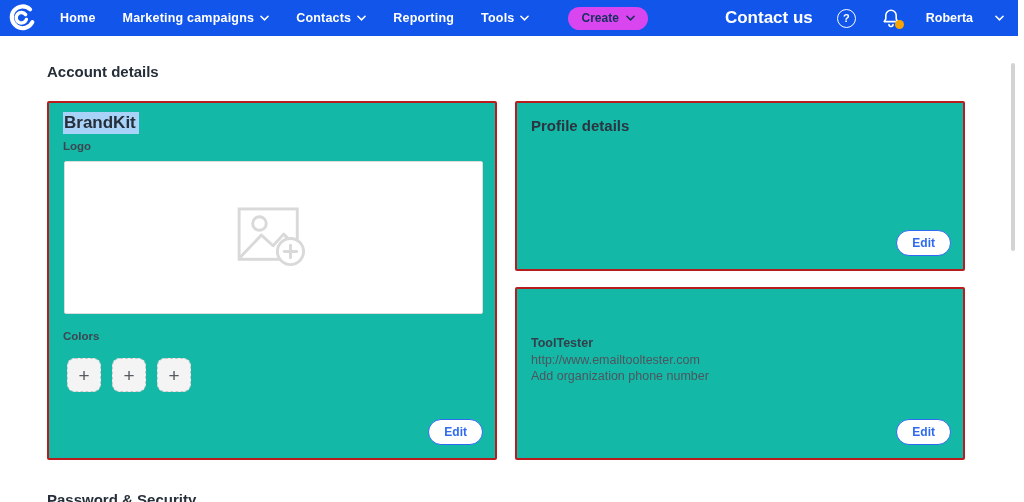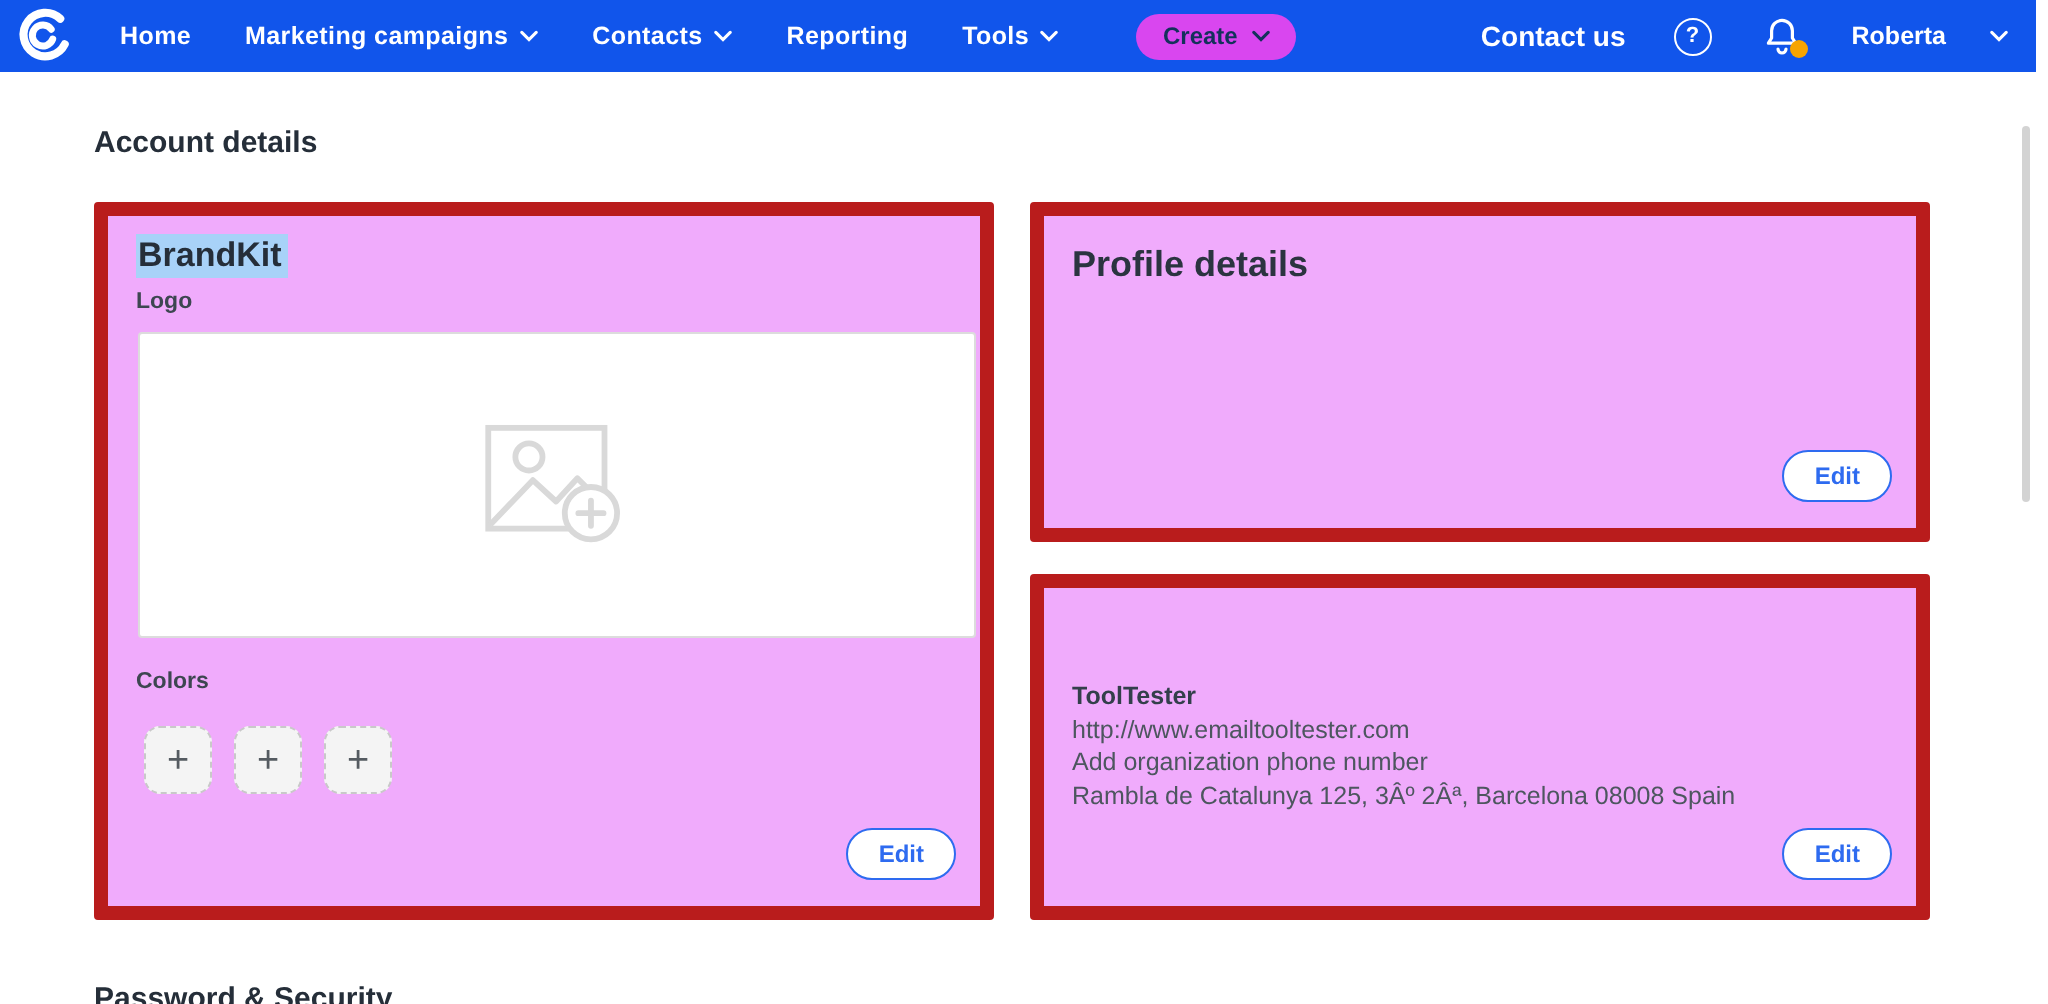--- a/index.html
+++ b/index.html
@@ -24,42 +24,42 @@
   }
   .chev { width:9px; height:6px; display:block; }
   .create-btn {
     margin-left:12px; height:23px; padding:0 13px;
     background:#d946ef; border:none; border-radius:12px;
     display:flex; align-items:center; gap:7px;
     color:#14315B; font-size:12px; font-weight:700; cursor:pointer;
     font-family:"Liberation Sans", sans-serif;
   }
   .nav-right { margin-left:auto; display:flex; align-items:center; margin-right:14px; }
-  .contact-us { color:#fff; font-size:14px; font-weight:700; margin-right:24px; cursor:pointer; white-space:nowrap; }
+  .contact-us { color:#fff; font-size:17px; font-weight:700; margin-right:24px; cursor:pointer; white-space:nowrap; }
   .help-circle {
     width:19px; height:19px; border:1.6px solid #ffffff; border-radius:50%;
     color:#ffffff; font-size:11px; font-weight:700;
     display:flex; align-items:center; justify-content:center;
     margin-right:26px; cursor:pointer;
   }
   .bell-wrap { position:relative; margin-right:26px; cursor:pointer; width:18px; height:20px; }
   .notif-dot {
     position:absolute; right:-4px; bottom:-1px; width:9px; height:9px;
     border-radius:50%; background:#F7A400;
   }
   .user-menu { display:flex; align-items:center; gap:22px; color:#fff; font-size:12.5px; font-weight:700; cursor:pointer; }
 
   
   .page-title {
     position:absolute; left:47px; top:63px;
     font-size:15px; font-weight:700; color:#252E39;
   }
   .card {
-    position:absolute; background:#f0abfc;
-    border:7px solid #b91c1c; border-radius:2px;
+    position:absolute; background:#14b8a6;
+    border:2px solid #b91c1c; border-radius:2px;
   }
   .card-brandkit { left:47px; top:101px; width:450px; height:359px; }
   .card-profile  { left:515px; top:101px; width:450px; height:170px; }
   .card-org      { left:515px; top:287px; width:450px; height:173px; }
 
   .brandkit-title {
     position:absolute; left:14px; top:10px;
     font-size:17px; font-weight:700; color:#252E39;
   }
   .brandkit-title .hl { background:#A8D2F8; padding:1px 3px 2px 1px; }
@@ -84,21 +84,21 @@
   }
   .edit-btn {
     position:absolute; right:12px; bottom:13px;
     height:26px; min-width:46px; padding:0 15px;
     background:#fff; border:1px solid #2E6BF0; border-radius:13px;
     color:#2E6BF0; font-size:12px; font-weight:700; cursor:pointer;
     font-family:"Liberation Sans", sans-serif;
   }
   .card-heading {
     position:absolute; left:14px; top:14px;
-    font-size:18px; font-weight:700; color:#2B3440;
+    font-size:15px; font-weight:700; color:#2B3440;
   }
   .info-block { position:absolute; left:14px; font-size:12.5px; color:#4D565F; line-height:16.5px; }
   .info-block .strong { font-weight:700; color:#333F4B; }
   .profile-info { top:52px; }
   .org-info { top:46px; }
 
   .next-section {
     position:absolute; left:47px; top:491px;
     font-size:15px; font-weight:700; color:#252E39; white-space:nowrap;
   }
@@ -213,21 +213,20 @@
 <div class="card card-profile">
   <div class="card-heading">Profile details</div>
   <button class="edit-btn">Edit</button>
 </div>
 
 <div class="card card-org">
   <div class="info-block org-info">
     <div class="strong">ToolTester</div>
     <div>http://www.emailtooltester.com</div>
     <div>Add organization phone number</div>
-    <div>Rambla de Catalunya 125, 3Âº 2Âª, Barcelona 08008 Spain</div>
   </div>
   <button class="edit-btn">Edit</button>
 </div>
 
 <div class="next-section">Password &amp; Security</div>
 
 <div class="scroll-gutter"></div>
 <div class="scroll-thumb"></div>
 
 </body></html>

